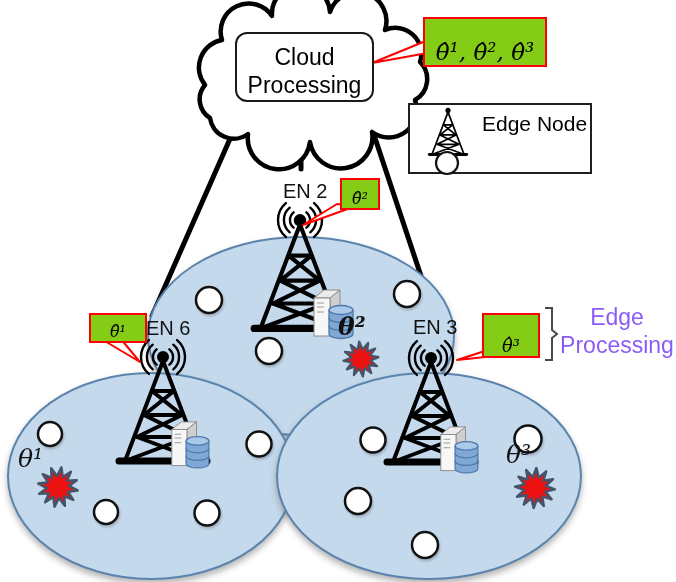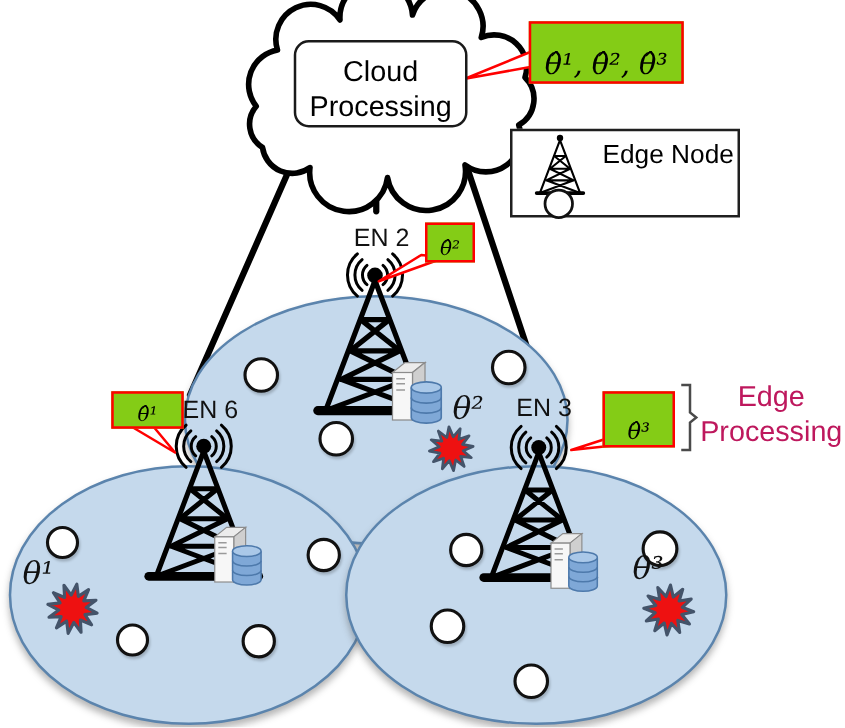--- a/index.html
+++ b/index.html
@@ -16,21 +16,21 @@
   .cloudbox{position:absolute;left:235px;top:32px;width:135px;height:66px;z-index:2;
             background:#fff;border:2.5px solid #1a1a1a;border-radius:12px;
             font-size:23px;line-height:1.25;}
   .callout{position:absolute;z-index:3;background:#84cc16;border:2px solid #ff0000;}
   .legend{position:absolute;left:408px;top:103px;width:184px;height:71px;z-index:2;
           background:#fff;border:2.5px solid #1f1f1f;box-sizing:border-box;}
   .legend-label{position:absolute;left:72px;font-size:21px;white-space:nowrap;}
   .enlabel{font-size:20px;white-space:nowrap;}
   .theta{font-size:25px;}
   .edgeproc{position:absolute;left:558px;top:303px;width:118px;z-index:2;
-            font-size:23px;line-height:1.22;text-align:center;color:#be185d;}
+            font-size:23px;line-height:1.22;text-align:center;color:#8b5cf6;}
 </style>
 </head>
 <body>
 
 <div id="stage">
 
   <svg class="bg" width="676" height="582" viewBox="0 0 676 582">
     <defs>
       <g id="tower-shape" stroke="#000" stroke-width="4" fill="none" stroke-linecap="round">
         <circle cx="50" cy="8" r="6" fill="#000" stroke="none"></circle>
@@ -146,18 +146,18 @@
     <span>θ̂¹</span>
   </div>
   <div class="callout center math" style="left:340px;top:178px;width:36px;height:28px;font-size:16px;">
     <span>θ̂²</span>
   </div>
   <div class="callout center math" style="left:482px;top:313px;width:54px;height:41px;font-size:18px;">
     <span>θ̂³</span>
   </div>
 
   <div class="txt math theta" style="left:18px;top:444px;">θ¹</div>
-  <div class="txt math theta" style="left:362px;top:312px;">θ²</div>
+  <div class="txt math theta" style="left:338px;top:312px;font-weight:bold;">θ²</div>
   <div class="txt math theta" style="left:506px;top:440px;">θ³</div>
 
   <div class="edgeproc sans">Edge Processing</div>
 
 </div>
 
 </body></html>

